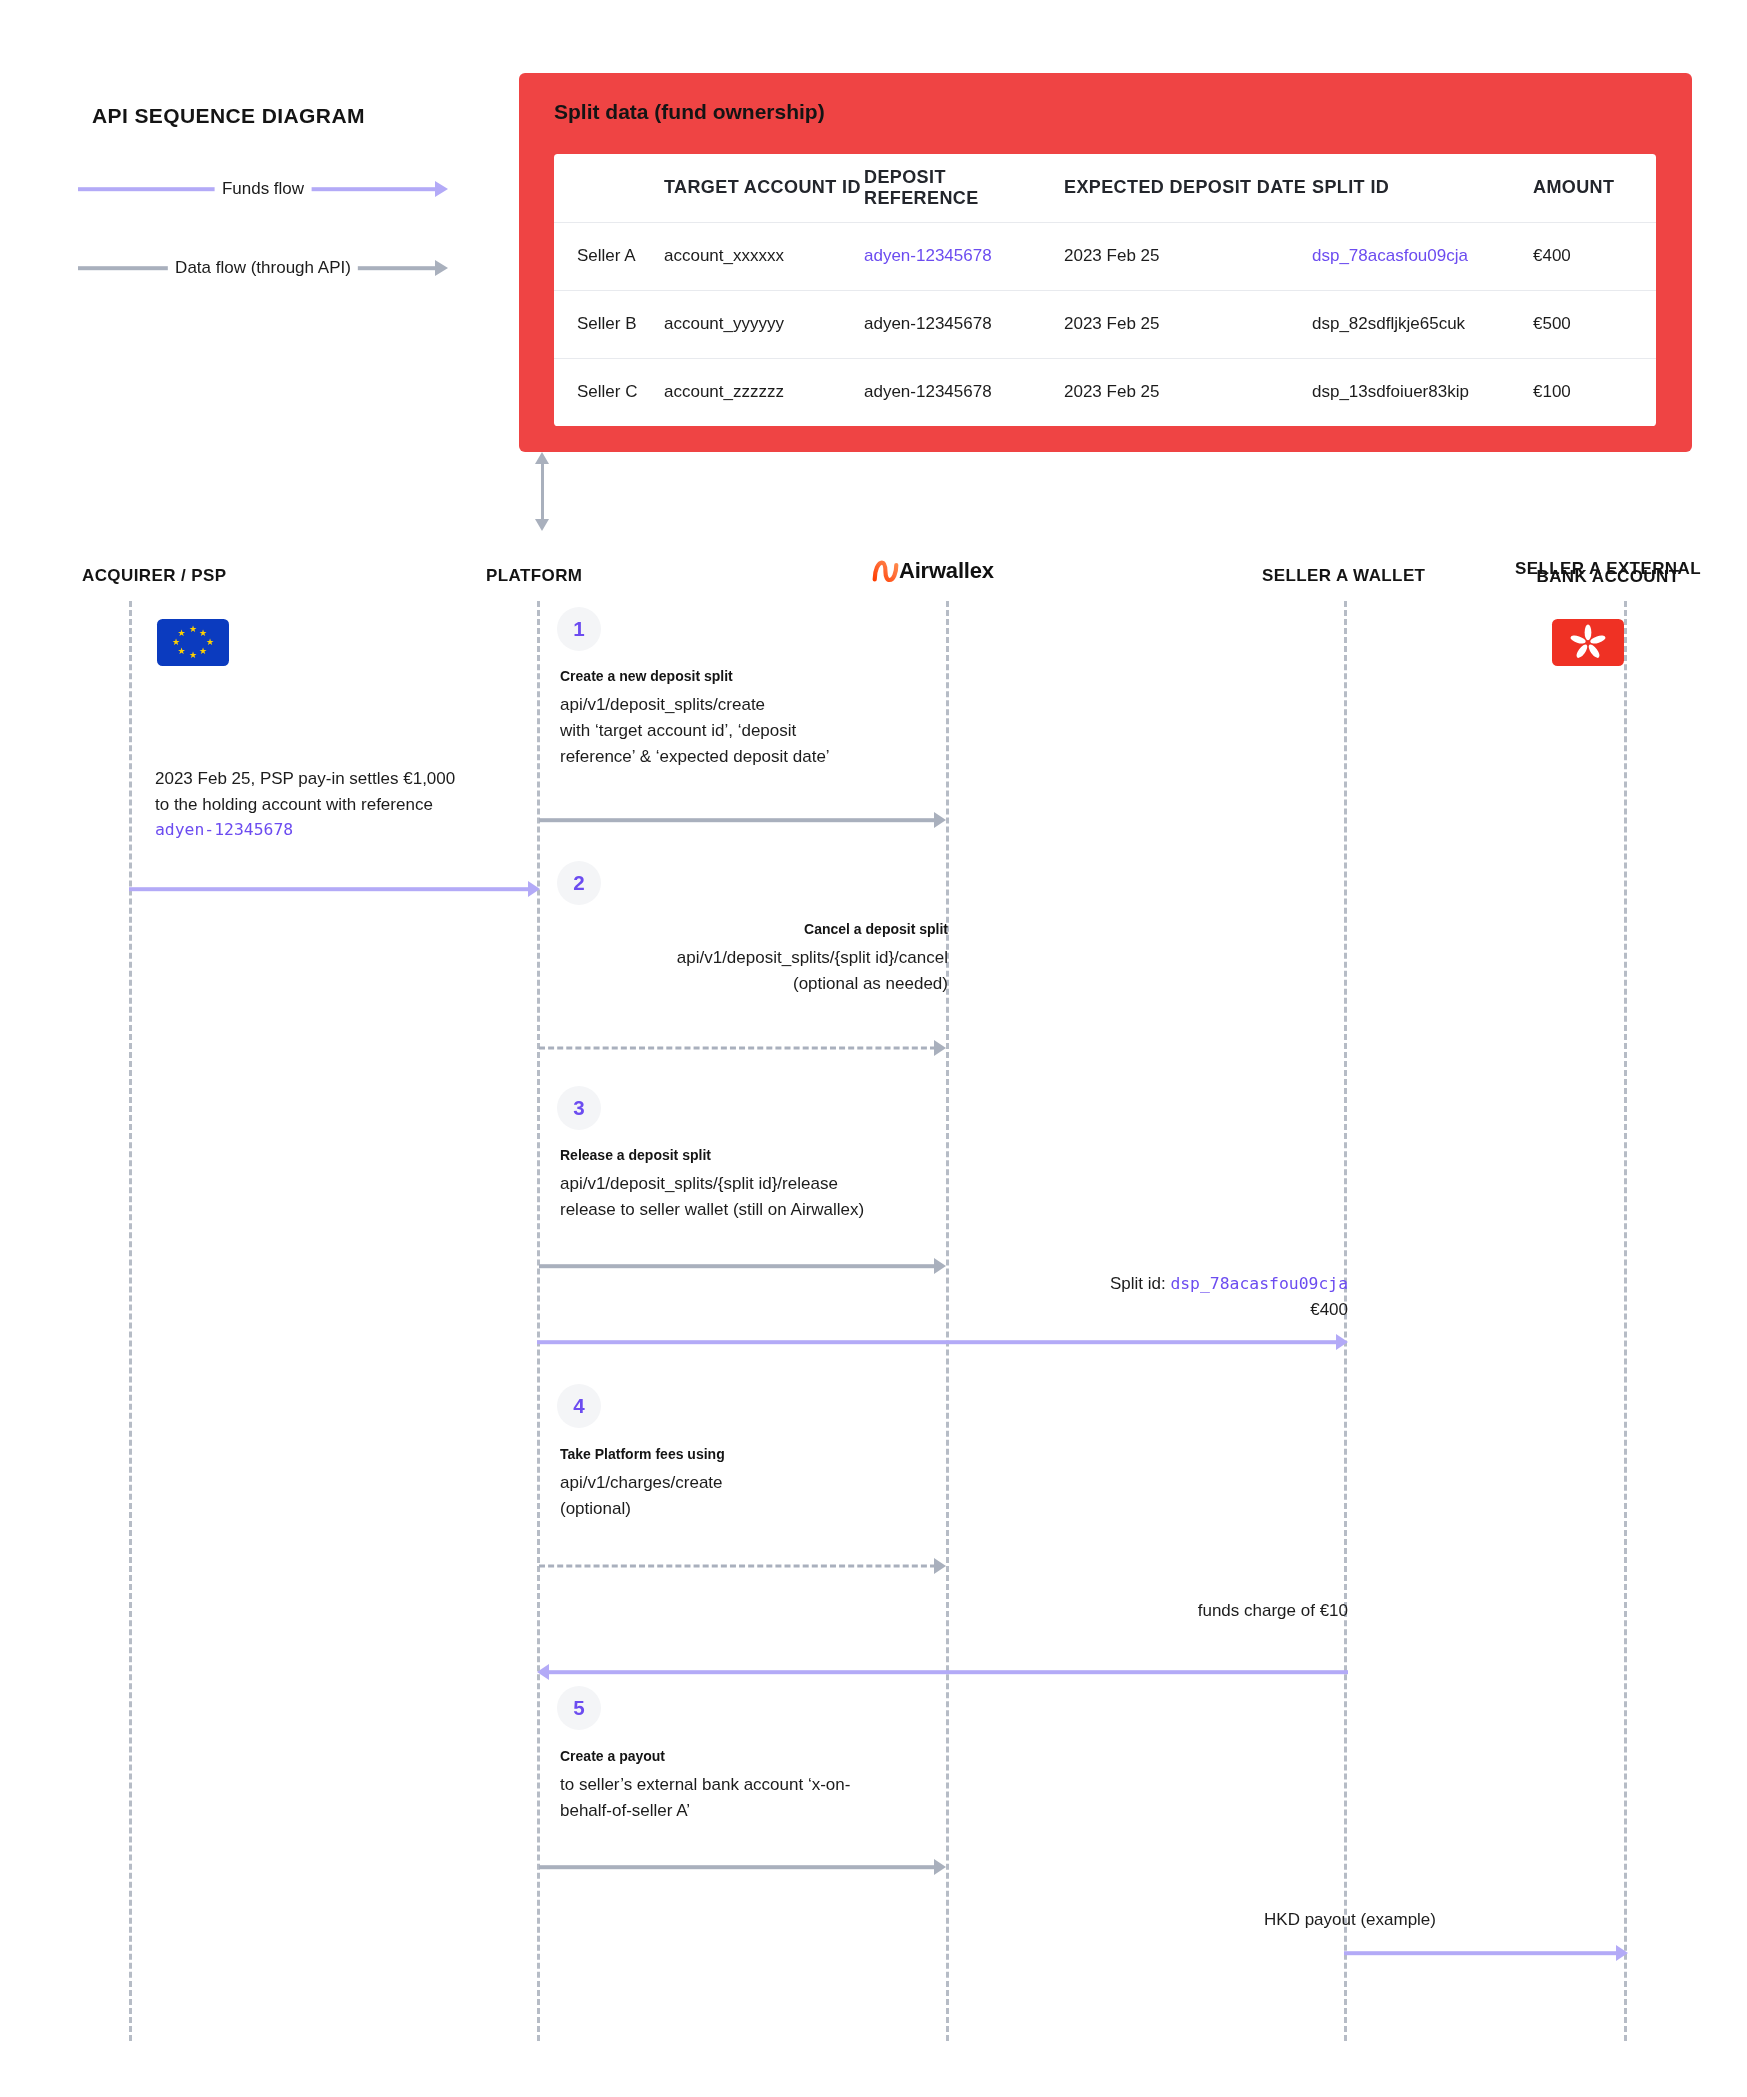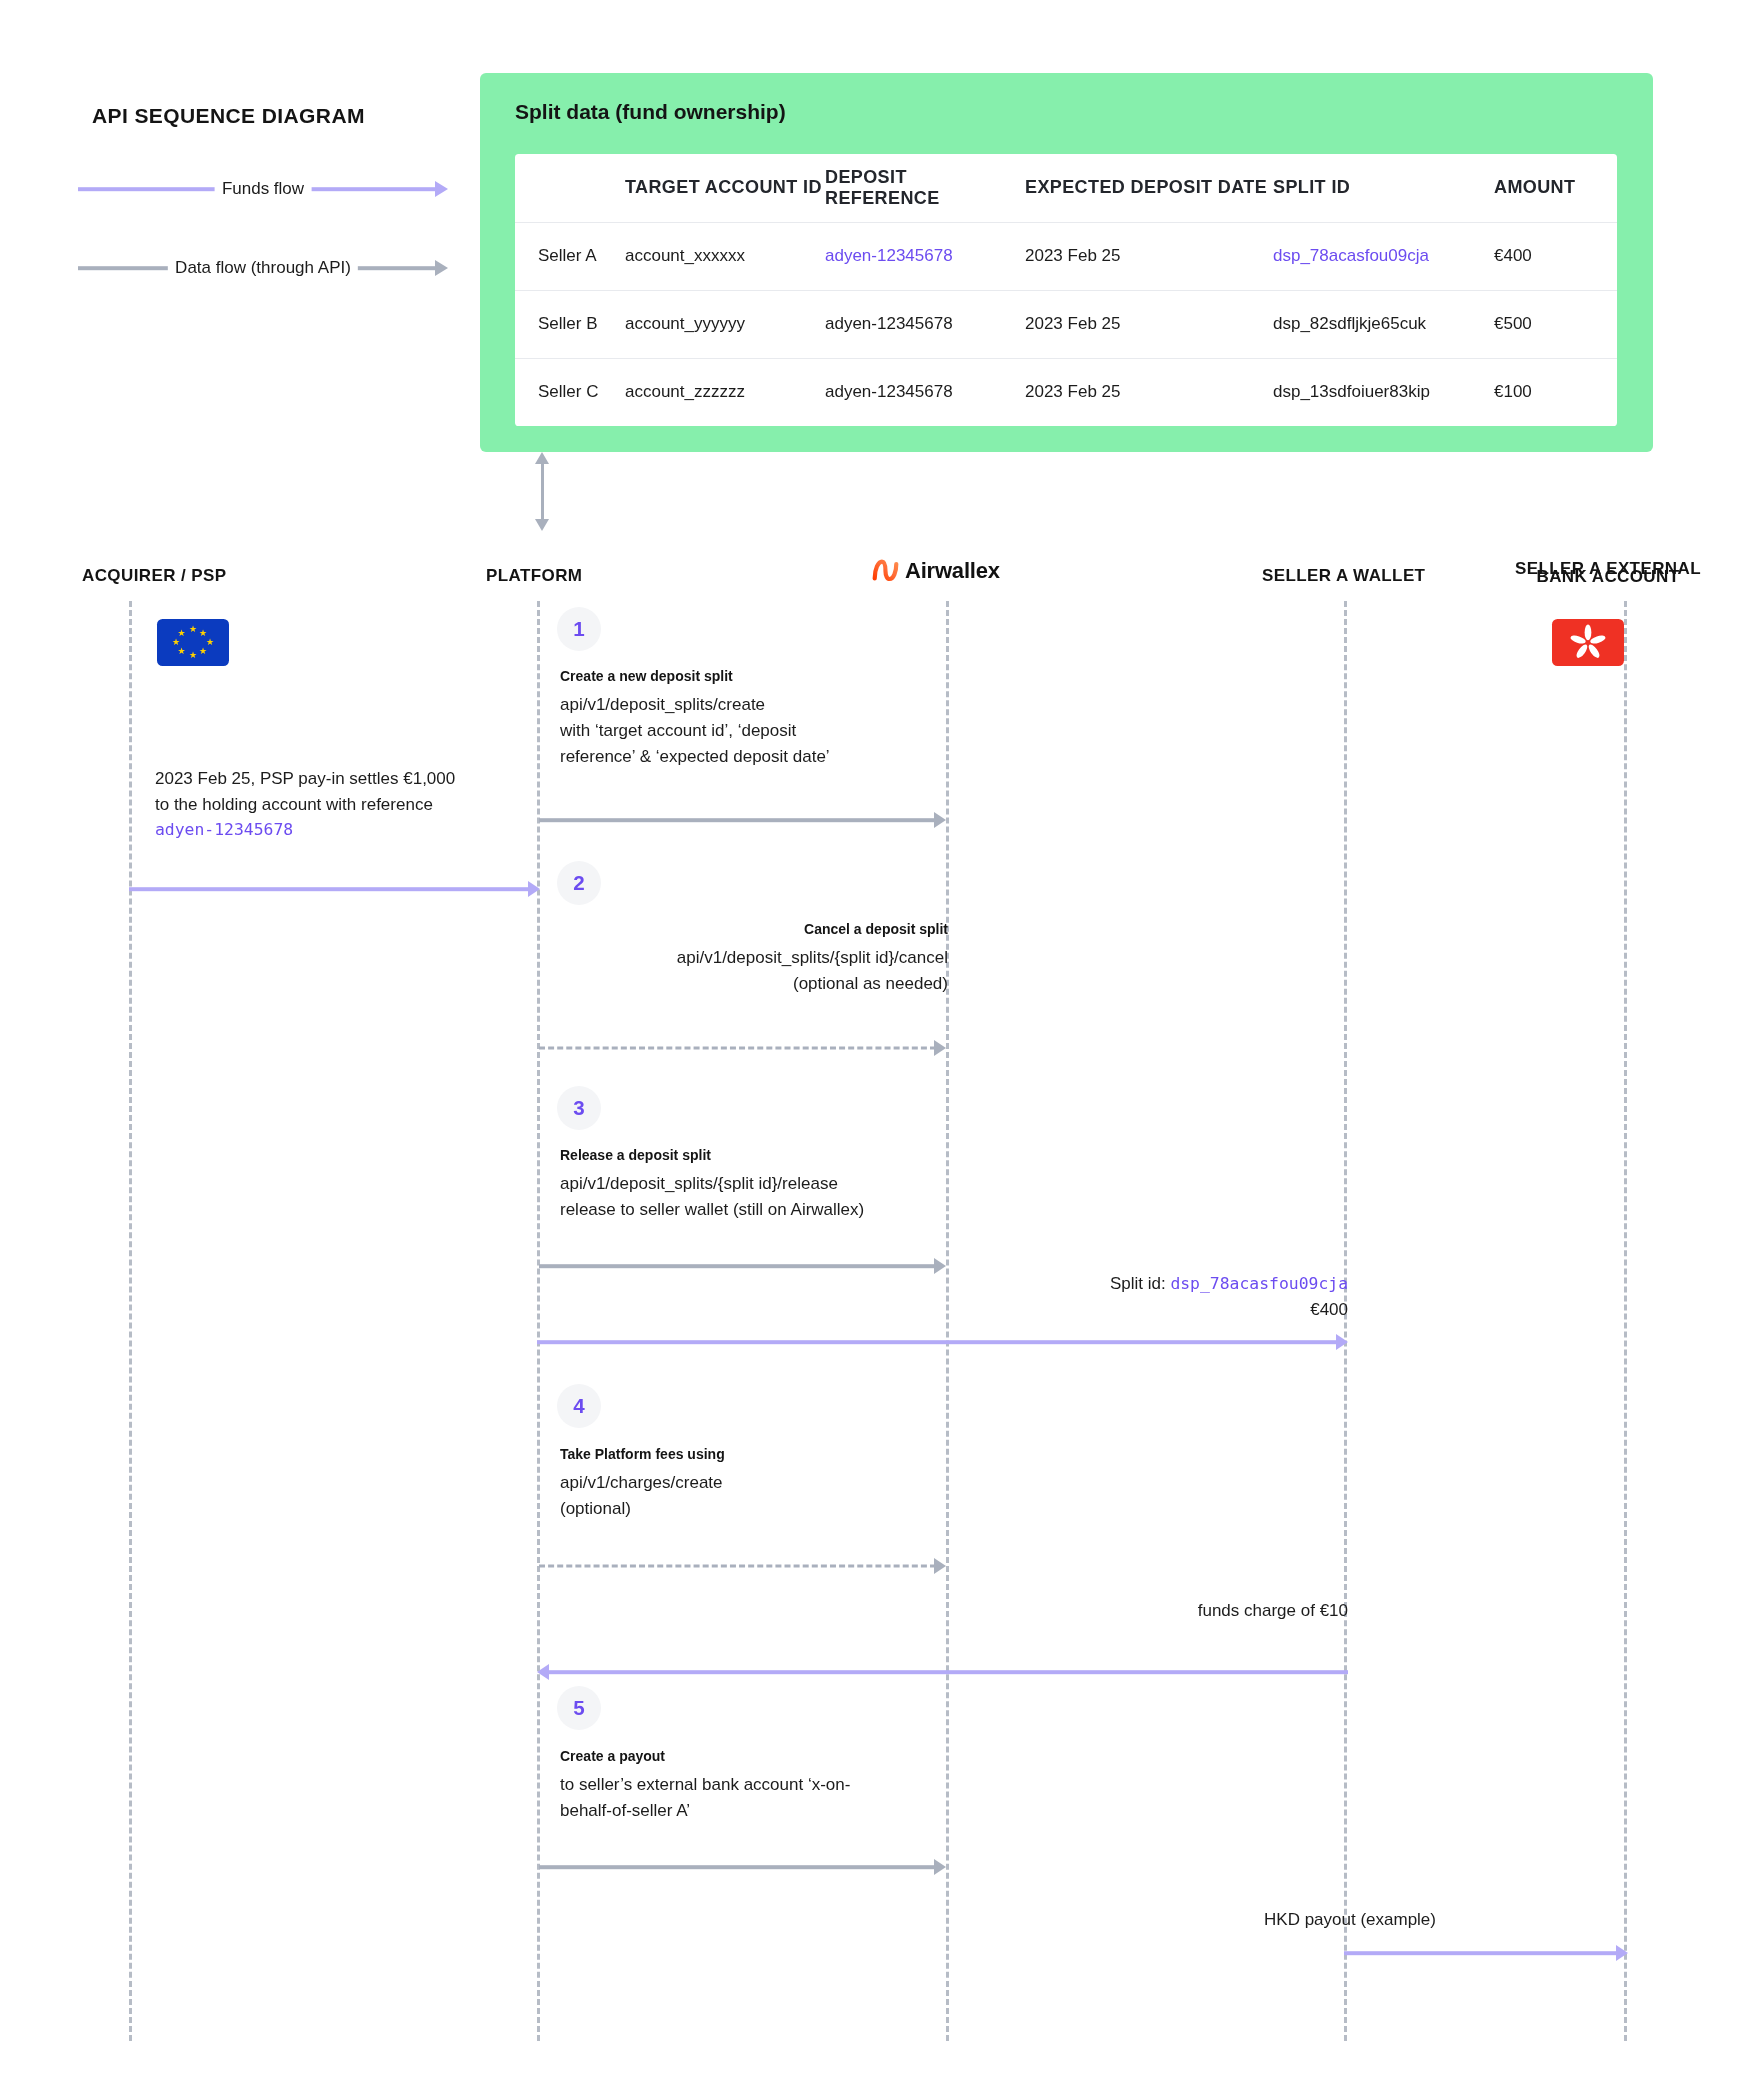--- a/index.html
+++ b/index.html
@@ -43,23 +43,23 @@
   }
   .legend-funds { top: 177px; }
   .legend-funds .bar  { background: #b3aaf7; }
   .legend-funds .head { border-left: 13.4px solid #b3aaf7; }
   .legend-data  { top: 256px; }
   .legend-data .bar   { background: #a9b0bd; }
   .legend-data .head  { border-left: 13.4px solid #a9b0bd; }
 
   
   .split-card {
-    position: absolute; left: 480px; top: 73px;
+    position: absolute; left: 519px; top: 73px;
     width: 1173px; height: 379px;
-    background: #86efac;
+    background: #ef4444;
     border-radius: 6px;
   }
   .split-card-title {
     position: absolute; left: 35px; top: 27px;
     font-size: 21px; font-weight: 700; color: #141414;
     white-space: nowrap;
   }
   .split-table {
     position: absolute; left: 35px; top: 81px;
     width: 1102px;
@@ -194,21 +194,21 @@
   }
   .psp-note .ref {
     color: #6c4cf0;
     font-family: "DejaVu Sans Mono", monospace;
     font-size: 16.4px;
   }
 
   
   .aw-logo {
     position: absolute; left: 872px; top: 558px;
-    display: flex; gap: 6px;
+    display: flex; align-items: center; 
   }
   .aw-logo .aw-name {
     font-size: 22px; font-weight: 700; color: #111111;
     letter-spacing: -0.2px;
   }
 </style>
 </head>
 <body>
 
 <div id="page">

